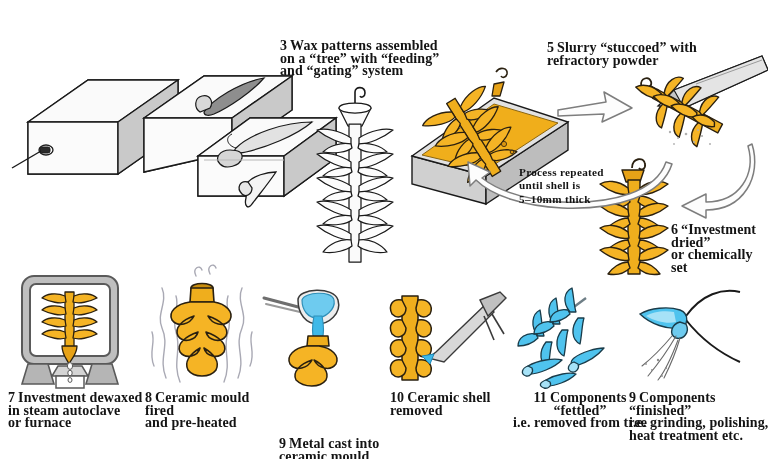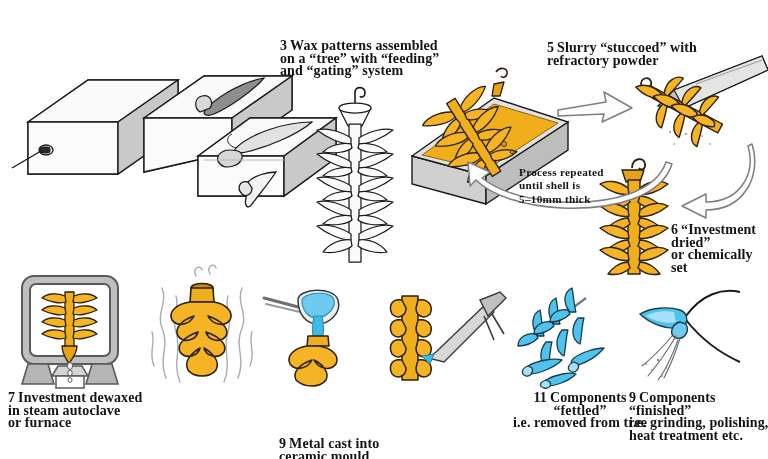--- a/index.html
+++ b/index.html
@@ -434,24 +434,28 @@
 refractory powder</span></div>
 
   <div class="cap" style="left:671px; top:224px; width:100px;"><span class="num">6</span><span>“Investment
 dried”
 or chemically set</span></div>
 
   <div class="cap" style="left:8px; top:392px; width:140px;"><span class="num">7</span><span>Investment dewaxed
 in steam autoclave
 or furnace</span></div>
 
+  <div class="cap" style="left:145px; top:392px; width:130px;"><span class="num">8</span><span>Ceramic mould fired
+and pre-heated</span></div>
 
   <div class="cap" style="left:279px; top:392px; width:120px;margin-top:46px;"><span class="num">9</span><span>Metal cast into
 ceramic mould</span></div>
 
+  <div class="cap" style="left:390px; top:392px; width:110px;"><span class="num">10</span><span>Ceramic shell
+removed</span></div>
 
   <div class="cap" style="left:510px; top:392px; width:140px;text-align:center;"><span class="num">11</span><span>Components “fettled”
 i.e. removed from tree</span></div>
 
   <div class="cap" style="left:629px; top:392px; width:145px;"><span class="num">9</span><span>Components “finished”
 i.e. grinding, polishing,
 heat treatment etc.</span></div>
 
   <div class="note" style="left:519px; top:166px; width:130px;font-family:Liberation Serif, serif;">Process  repeated
 until shell is

